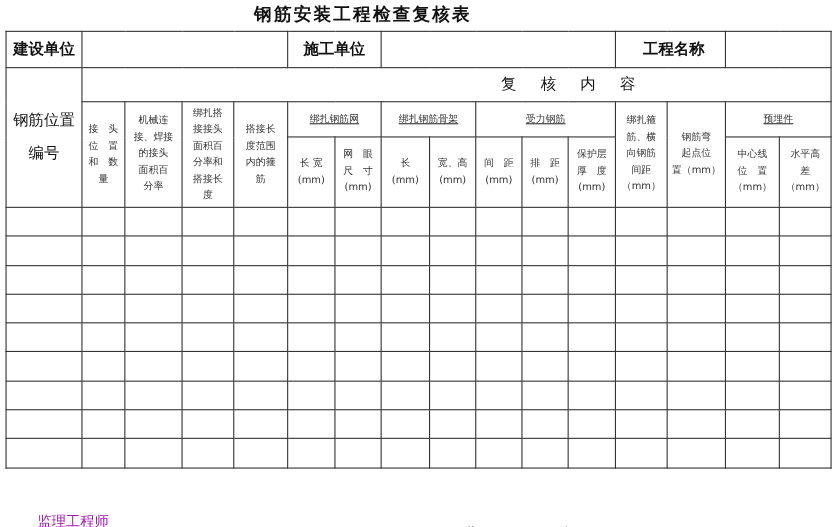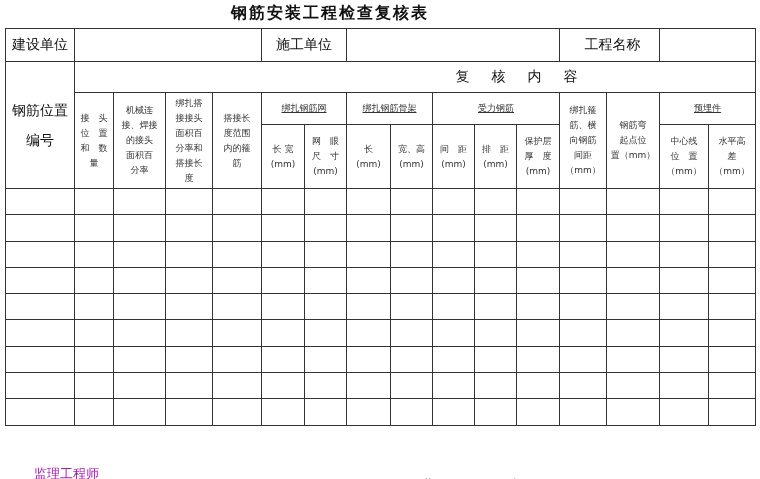--- a/index.html
+++ b/index.html
@@ -4,21 +4,21 @@
 <style>
   html, body { margin: 0; padding: 0; background: #ffffff; }
   body { width: 760px; height: 479px; position: relative; overflow: hidden;
          font-family: "DejaVu Sans", "Liberation Sans", sans-serif; color: #111; }
   .title { position: absolute; left: 0; width: 660px; top: 3px; text-align: center;
            font-size: 16px; font-weight: bold; letter-spacing: 2px; }
   table.form { position: absolute; left: 5px; top: 28px; border-collapse: collapse;
                table-layout: fixed; width: 750px; }
   table.form td { border: 1px solid #333; padding: 0; text-align: center; vertical-align: middle;
                   overflow: hidden; }
-  .lbl { font-size: 14px; }
+  .lbl { font-size: 14px; font-weight: bold; }
   .lbl-left { text-align: left; padding-left: 6px !important; }
   .sec { font-size: 14px; letter-spacing: 22px; text-align: right; padding-left: 225px !important; }
   .grp { font-size: 9px; color: #333; text-decoration: underline; }
   .sub { font-size: 9px; color: #333; line-height: 15px; white-space: pre-line; }
   .pos { font-size: 14px; line-height: 30px; white-space: pre-line; }
   .footer { position: absolute; top: 465px; font-size: 13px; color: #a21caf; }
   .sign-line { display: inline-block; width: 148px; border-bottom: 1px solid #555; height: 14px; vertical-align: bottom; margin-left: 1px; }
   .date-part { position: absolute; top: 476px; font-size: 13px; color: #222; }
 </style>
 </head>

